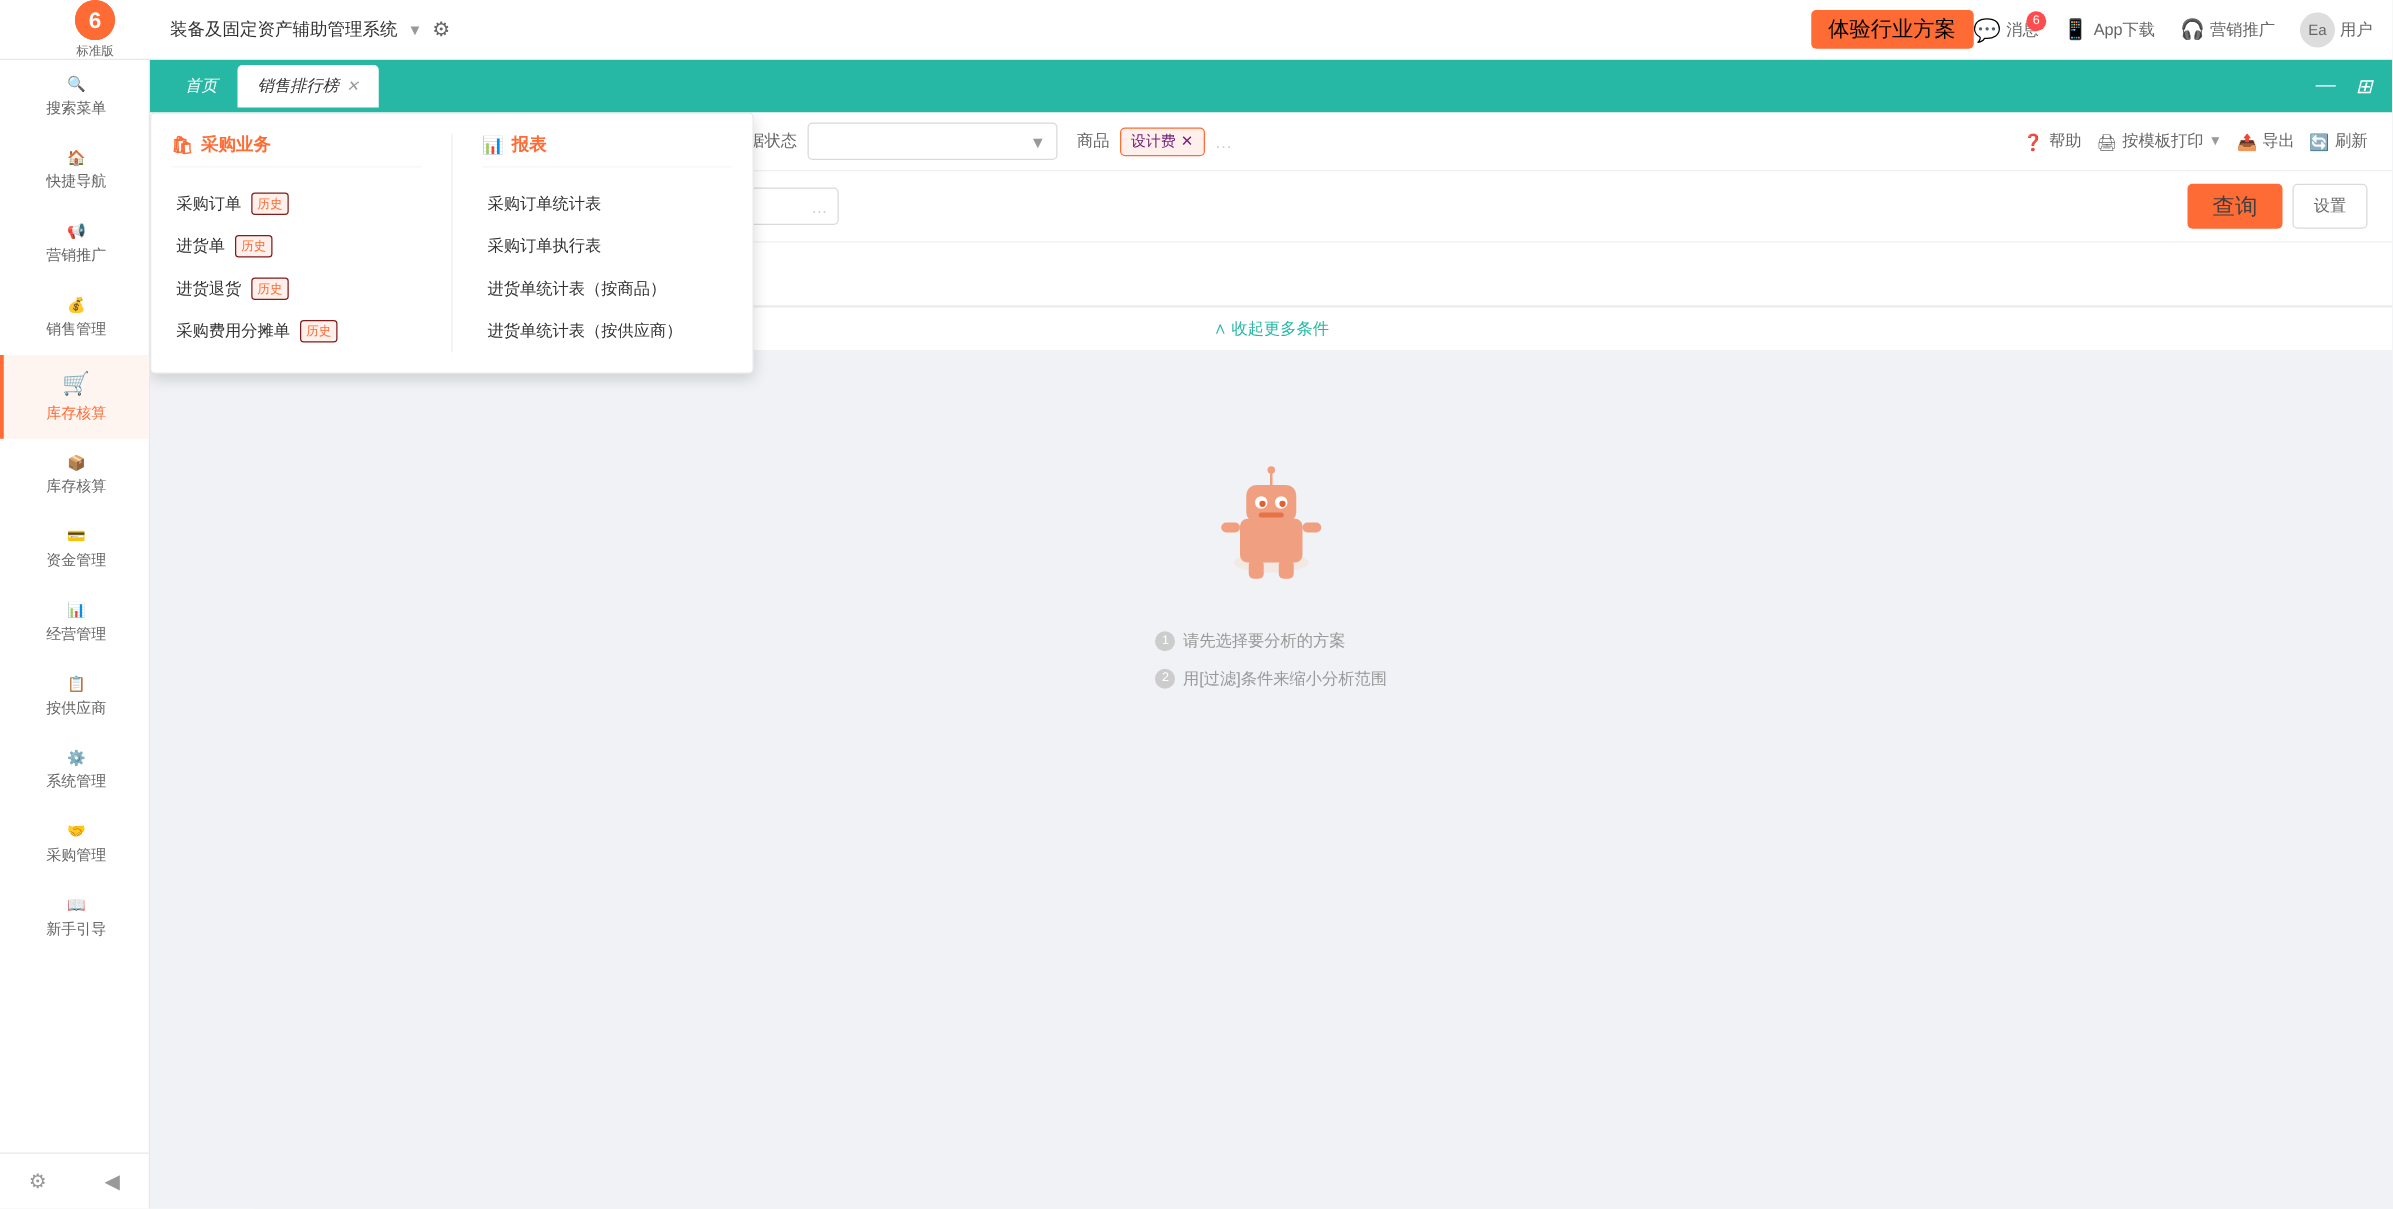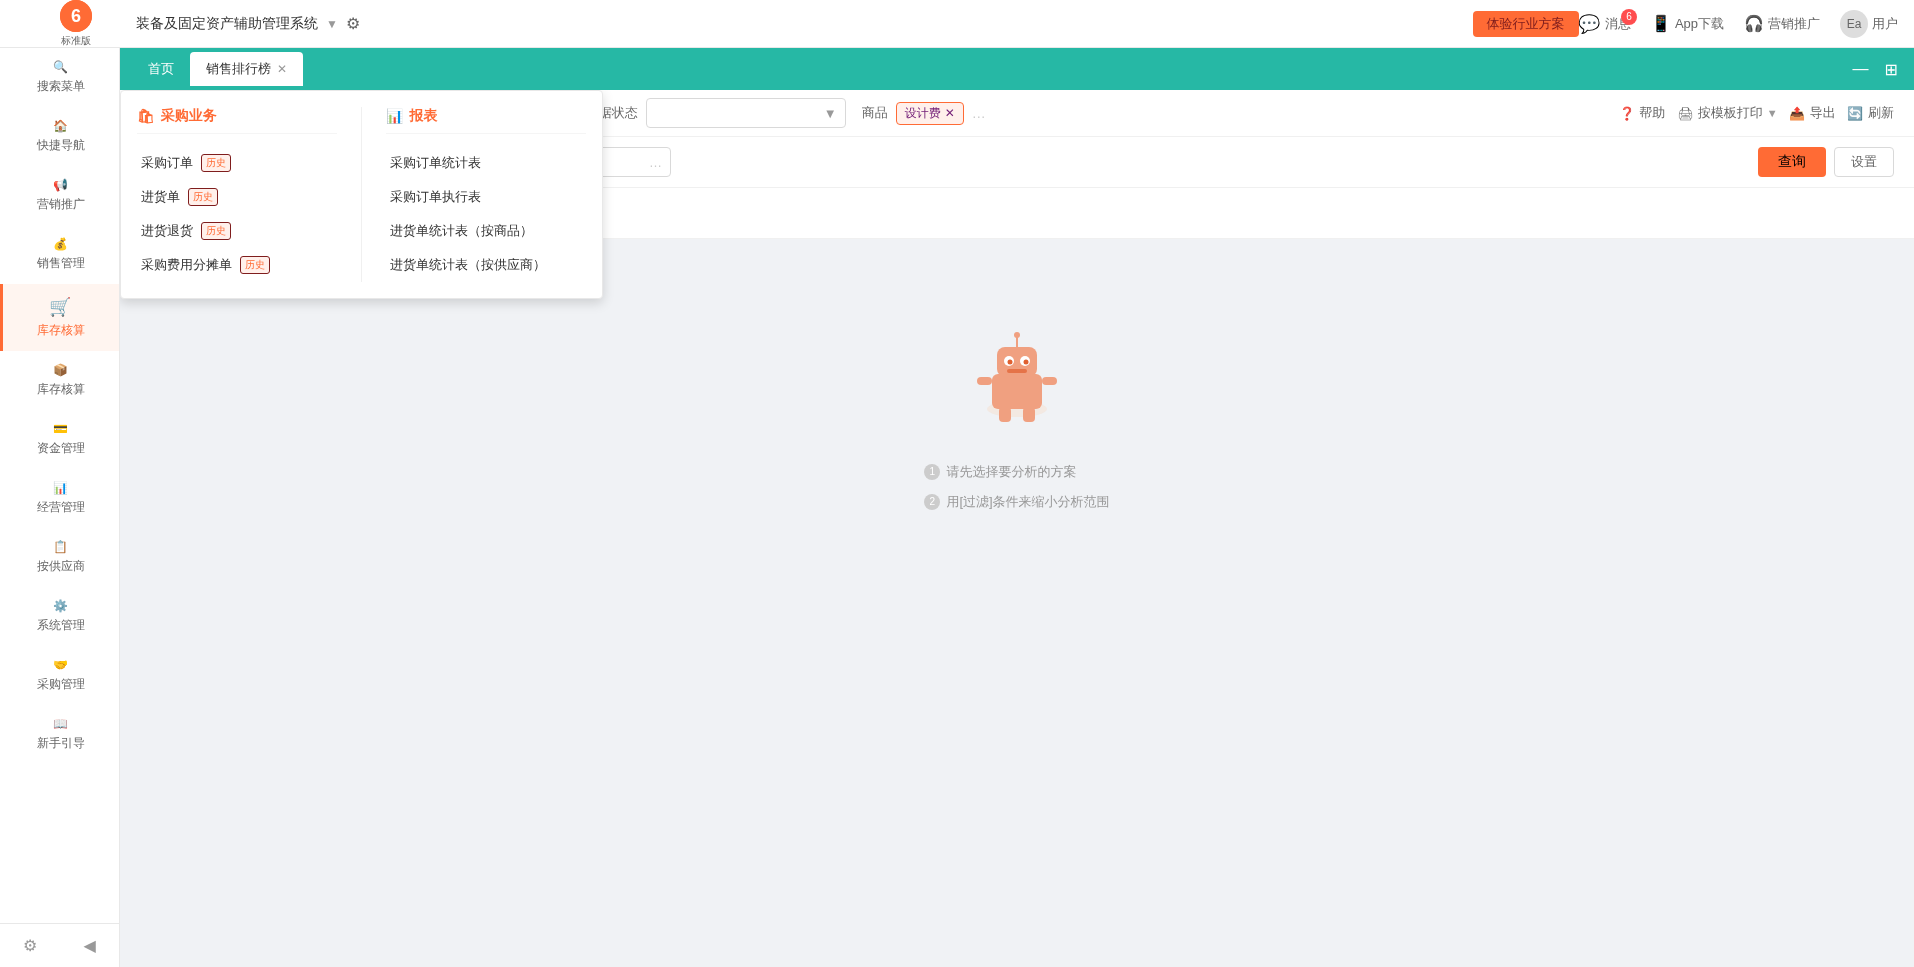--- a/index.html
+++ b/index.html
@@ -34,25 +34,25 @@
     .header-system-title {
       flex: 1;
       display: flex;
       align-items: center;
       gap: 8px;
       font-size: 14px;
       color: #333;
     }
     .industry-btn {
       background: #ff6b35;
-      color: #7f1d1d;
+      color: #000000;
       border: none;
       padding: 4px 14px;
       border-radius: 4px;
-      font-size: 13px;
+      font-size: 17px;
       cursor: pointer;
     }
     .header-right {
       display: flex;
       align-items: center;
       gap: 20px;
       font-size: 13px;
       color: #666;
     }
     .header-right-item {
@@ -132,20 +132,21 @@
     }
 
     
     .tab-bar {
       height: 42px;
       background: #26b8a5;
       display: flex;
       align-items: center;
       padding: 0 12px;
       flex-shrink: 0;
+      font-style: italic;
     }
     .tab-item {
       padding: 8px 16px;
       font-size: 13px;
       cursor: pointer;
       border-radius: 4px 4px 0 0;
       display: flex;
       align-items: center;
       gap: 6px;
     }
@@ -234,25 +235,25 @@
       color: #666;
     }
     .toolbar-btn {
       display: flex;
       align-items: center;
       gap: 4px;
       cursor: pointer;
     }
     .query-btn {
       background: #ff6b35;
-      color: #000000;
+      color: #404040;
       border: none;
       padding: 6px 20px;
       border-radius: 4px;
-      font-size: 14px;
+      font-size: 18px;
       cursor: pointer;
     }
     .set-btn {
       background: #fff;
       border: 1px solid #d9d9d9;
       color: #666;
       padding: 5px 16px;
       border-radius: 4px;
       font-size: 13px;
       cursor: pointer;
@@ -567,20 +568,24 @@
 
             <div style="display:flex; align-items:center; gap:8px;">
               <span style="font-size:13px; color:#666;">客户</span>
               <div class="field-control" style="width:300px;">
                 <span style="font-size:13px; color:#ccc;"></span>
                 <span style="color:#ccc;">…</span>
               </div>
             </div>
           </div>
 
+          <div class="more-conditions">
+            <span>∧ </span>
+            <span>收起更多条件</span>
+          </div>
         </div>
 
         <div class="empty-state">
 
           <div style="width:120px; height:120px; position:relative; margin-bottom:20px;">
             <svg width="120" height="120" viewBox="0 0 120 120">
 
               <ellipse cx="60" cy="90" rx="30" ry="8" fill="#f5dfd0" opacity="0.5"></ellipse>
               <rect x="35" y="55" width="50" height="35" rx="6" fill="#f0a080"></rect>
 

